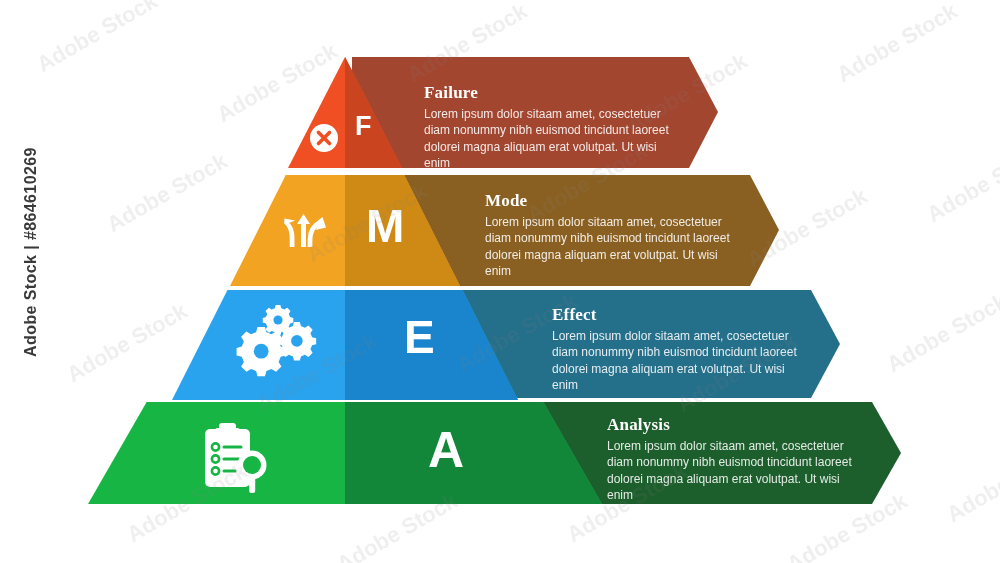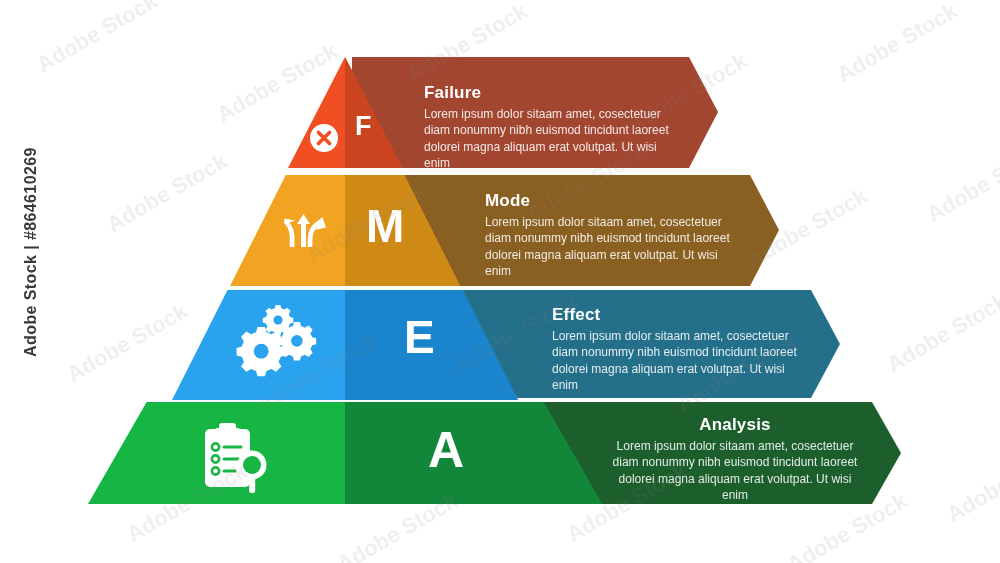--- a/index.html
+++ b/index.html
@@ -48,20 +48,21 @@
     position:absolute;
     color:#ffffff;
   }
   .ribbon-title{
     font-size:17px;
     font-weight:bold;
     letter-spacing:.2px;
     margin:0 0 3px 0;
     line-height:1.15;
     color:#ffffff;
+    font-family:Liberation Serif, serif;
   }
   .ribbon-desc{
     font-size:12px;
     line-height:1.38;
     margin:0;
     color:rgba(255,255,255,.88);
     max-width:256px;
   }
   .pyr-letter{
     position:absolute;
@@ -205,21 +206,21 @@
   <div class="ribbon-text" style="left:485px;top:191px;">
     <div class="ribbon-title">Mode</div>
     <div class="ribbon-desc">Lorem ipsum dolor sitaam amet, cosectetuer diam nonummy  nibh euismod tincidunt laoreet dolorei magna aliquam erat volutpat. Ut wisi enim</div>
   </div>
 
   <div class="ribbon-text" style="left:546px;top:305px;margin-left:6px;">
     <div class="ribbon-title">Effect</div>
     <div class="ribbon-desc">Lorem ipsum dolor sitaam amet, cosectetuer diam nonummy  nibh euismod tincidunt laoreet dolorei magna aliquam erat volutpat. Ut wisi enim</div>
   </div>
 
-  <div class="ribbon-text" style="left:607px;top:415px;text-align:center;">
+  <div class="ribbon-text" style="left:607px;top:415px;">
     <div class="ribbon-title">Analysis</div>
     <div class="ribbon-desc">Lorem ipsum dolor sitaam amet, cosectetuer diam nonummy  nibh euismod tincidunt laoreet dolorei magna aliquam erat volutpat. Ut wisi enim</div>
   </div>
 
   <div class="pyr-letter" style="left:355px;top:113px;font-size:27px;">F</div>
   <div class="pyr-letter" style="left:366px;top:203px;font-size:46px;">M</div>
   <div class="pyr-letter" style="left:404px;top:314px;font-size:46px;">E</div>
   <div class="pyr-letter" style="left:428px;top:425px;font-size:50px;">A</div>
 
   <div class="wm-id">Adobe Stock | #864610269</div>

